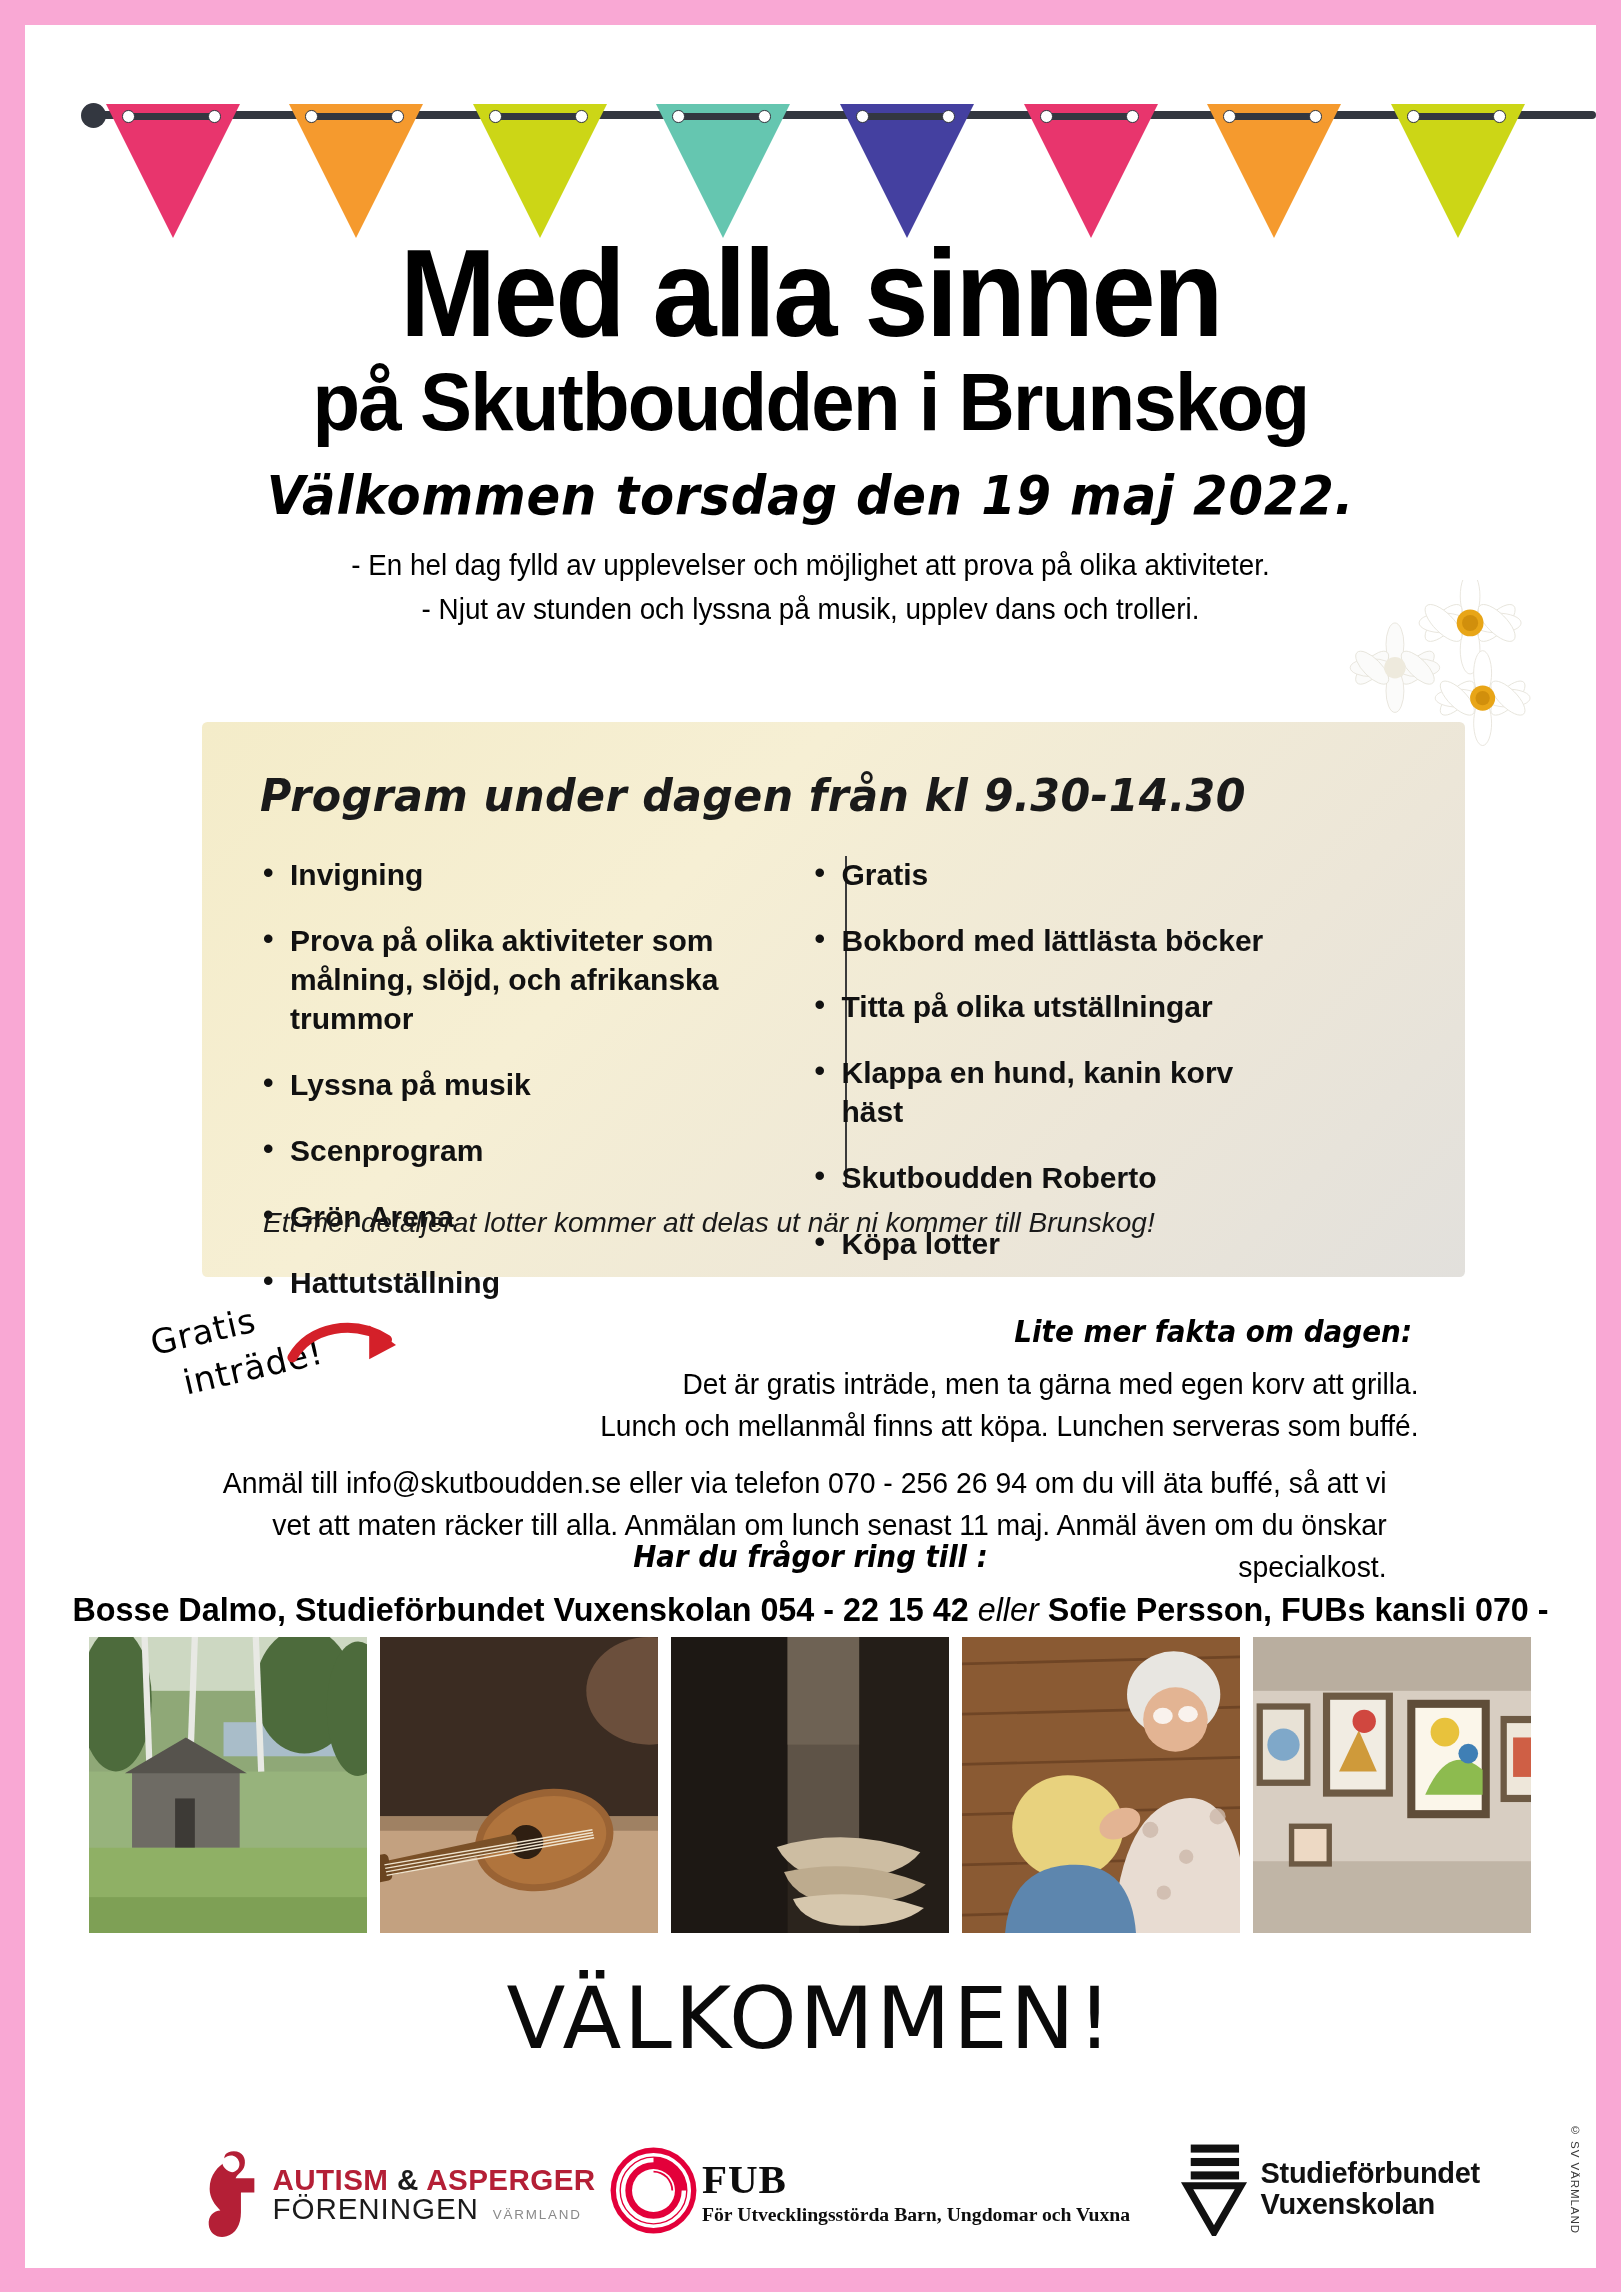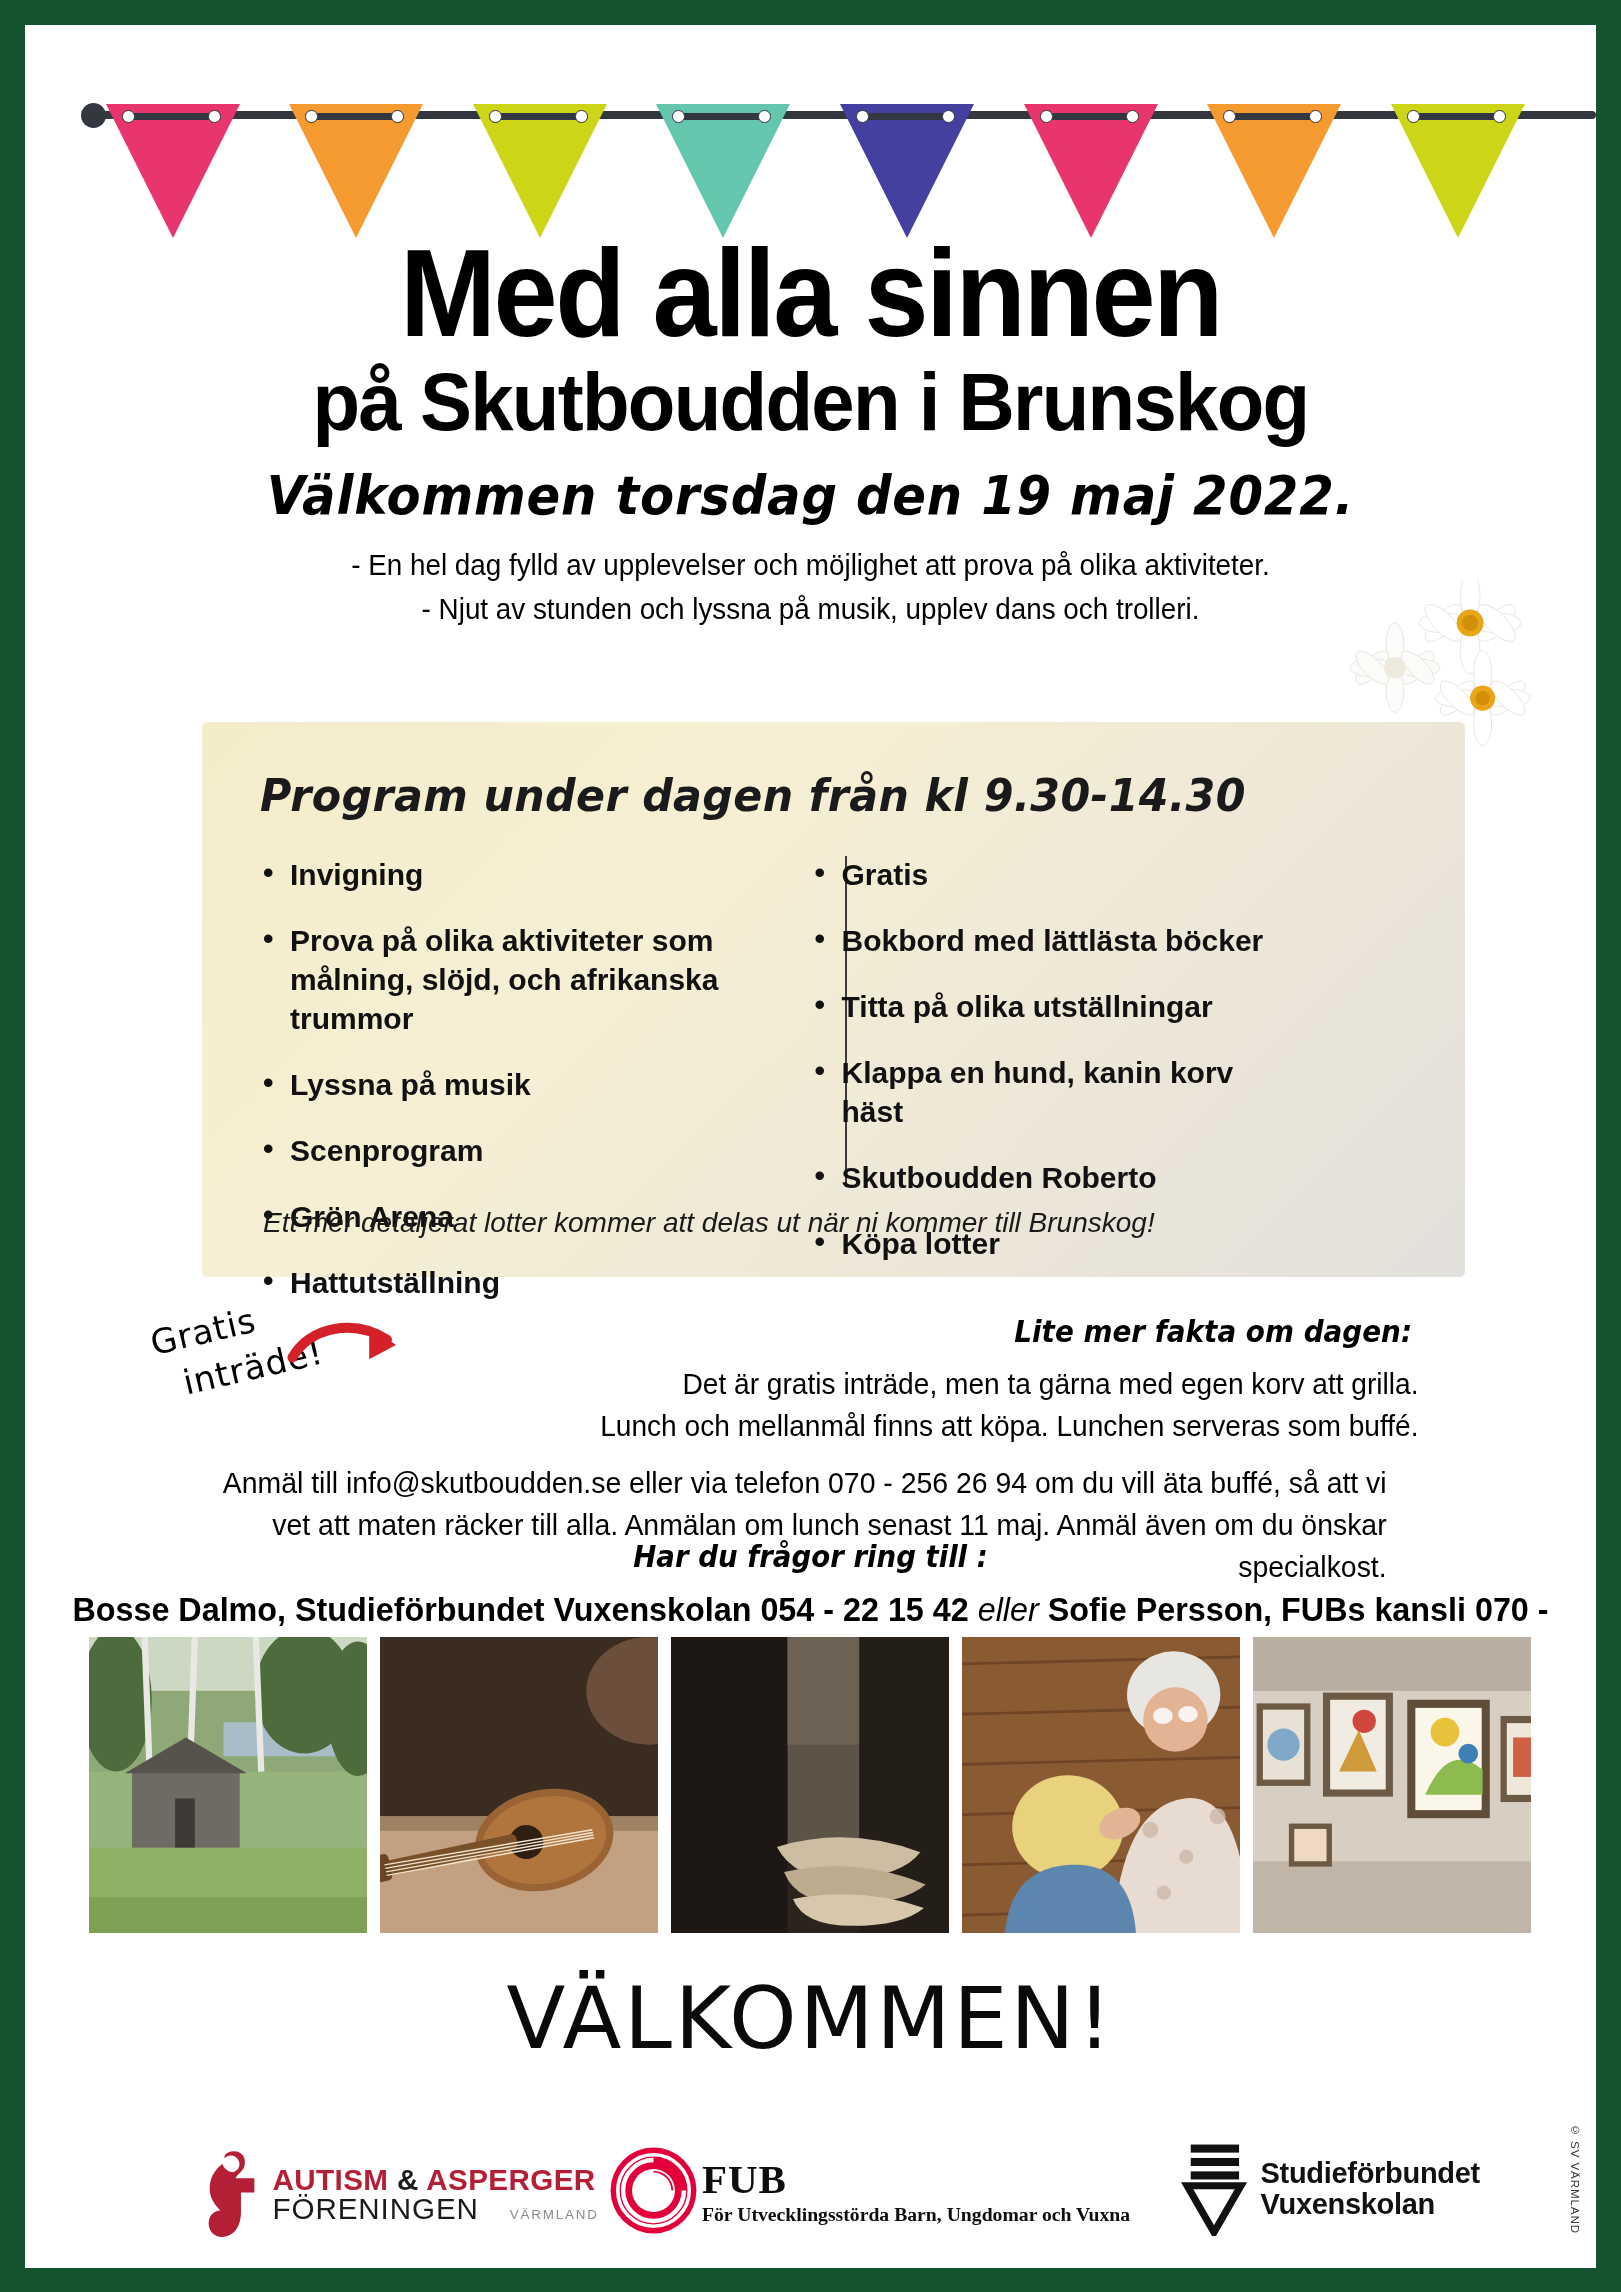--- a/index.html
+++ b/index.html
@@ -8,21 +8,21 @@
     width: 1621px;
     height: 2293px;
     background: #ffffff;
     font-family: "Liberation Sans", sans-serif;
   }
 
   .poster {
     position: relative;
     width: 1621px;
     height: 2293px;
-    background: #14532d;
+    background: #f9a8d4;
     overflow: hidden;
   }
 
   .page {
     position: absolute;
     left: 25px;
     top: 25px;
     width: 1571px;
     height: 2243px;
     background: #ffffff;
@@ -367,21 +367,21 @@
     font-weight: 400;
     font-size: 29.6px;
     letter-spacing: 0.9px;
     color: #1b1b1b;
   }
   .aaf-region {
     font-family: "Liberation Sans", sans-serif;
     font-size: 13.4px;
     letter-spacing: 1.8px;
     color: #8a8a8a;
-    margin-left: 23px;
+    margin-left: 6px;
   }
 
   .fub-text { margin-left: 2px; }
   .fub-title {
     font-family: "Liberation Serif", serif;
     font-weight: 700;
     font-size: 41px;
     letter-spacing: 0.9px;
     color: #0d0d0d;
     line-height: 1.0;

